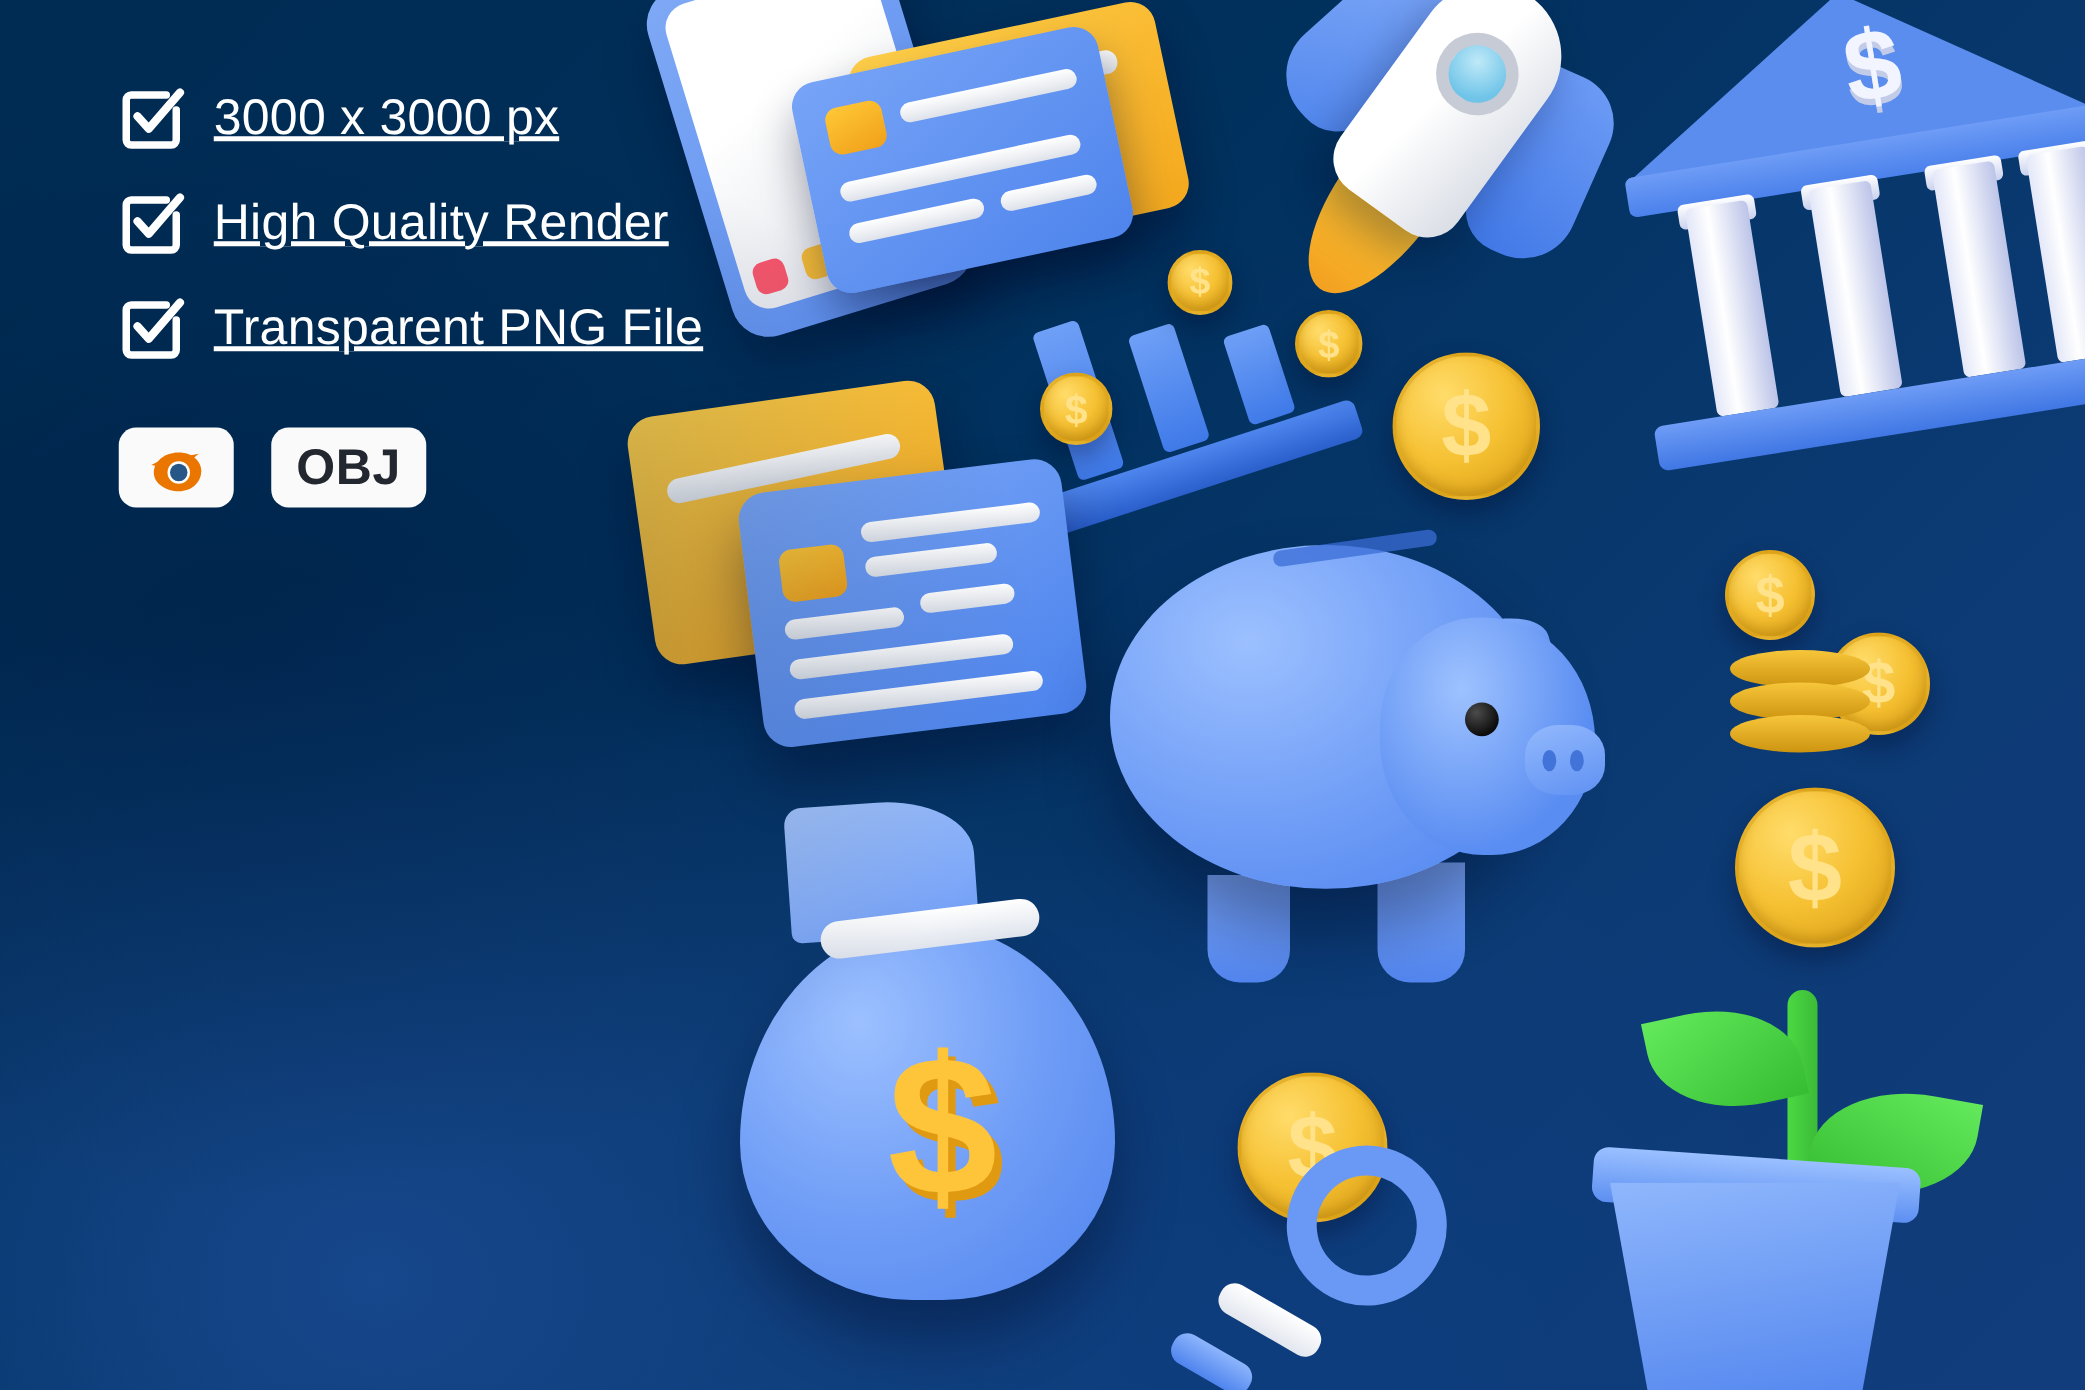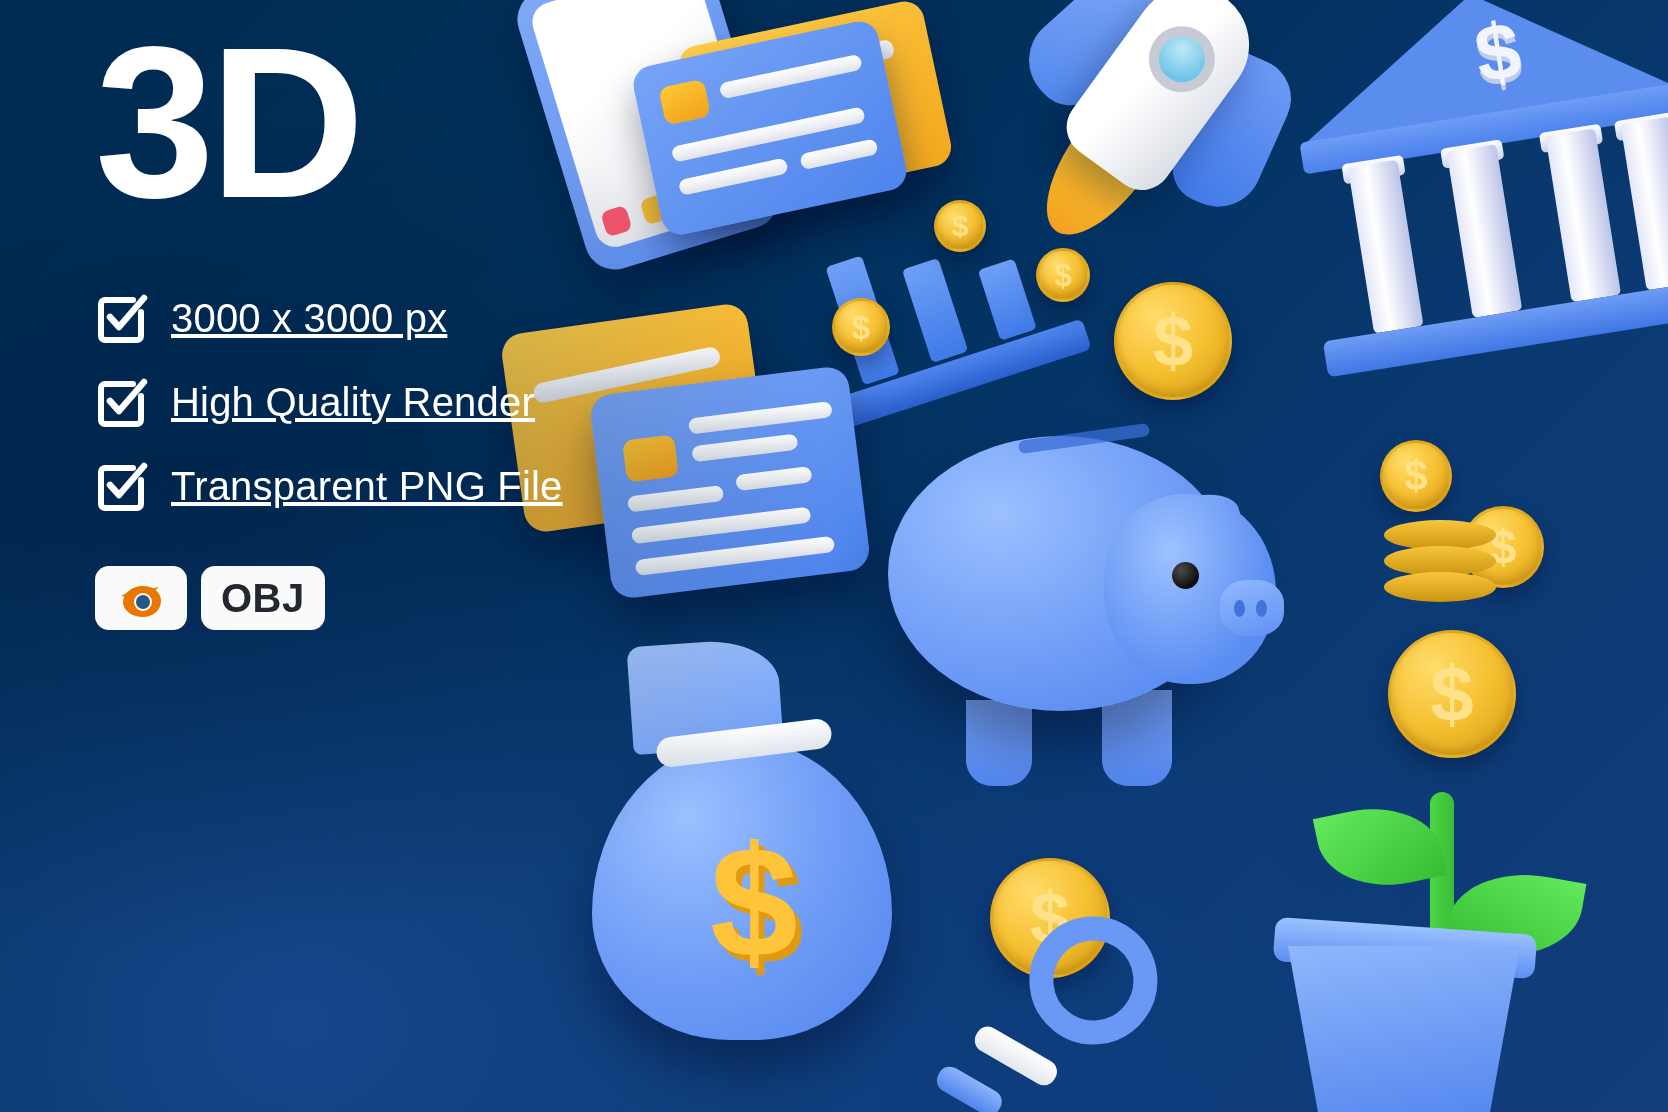--- a/index.html
+++ b/index.html
@@ -56,21 +56,21 @@
   .chk { width:52px; height:52px; position:relative; flex:0 0 52px; margin-right:24px; }
   .chk svg { width:52px; height:52px; display:block; overflow:visible; }
   .feature-label {
     color:#ffffff;
     font-size:40px;
     letter-spacing:0.2px;
     white-space:nowrap;
     text-decoration:underline;
   }
 
-  .formats { display:flex; gap:14px; margin-top:54px; }
+  .formats { display:flex; gap:30px; margin-top:54px; }
   .fmt {
     background:#FAFAFA;
     border-radius:14px;
     height:64px;
     min-width:96px;
     display:flex; align-items:center; justify-content:center;
     padding:0 20px;
     color:#23272F;
     font-size:40px;
     font-weight:bold;
@@ -477,21 +477,20 @@
       <div class="ring2"></div>
     </div>
 
   </div>
 
   <div class="shadow-ov"></div>
 
   <div class="panel">
 
 
-    <div class="title3d">3D</div>
 
     <div class="features">
 
       <div class="feature">
         <span class="chk">
           <svg viewBox="0 0 52 52" fill="none">
             <path d="M46 20 V44 a4 4 0 0 1-4 4 H10 a4 4 0 0 1-4-4 V12 a4 4 0 0 1 4-4 h28" stroke="#ffffff" stroke-width="6" stroke-linecap="round"></path>
             <path d="M15 25 L24 35 L49 6" stroke="#ffffff" stroke-width="6.5" stroke-linecap="round" stroke-linejoin="round"></path>
           </svg>
         </span>

